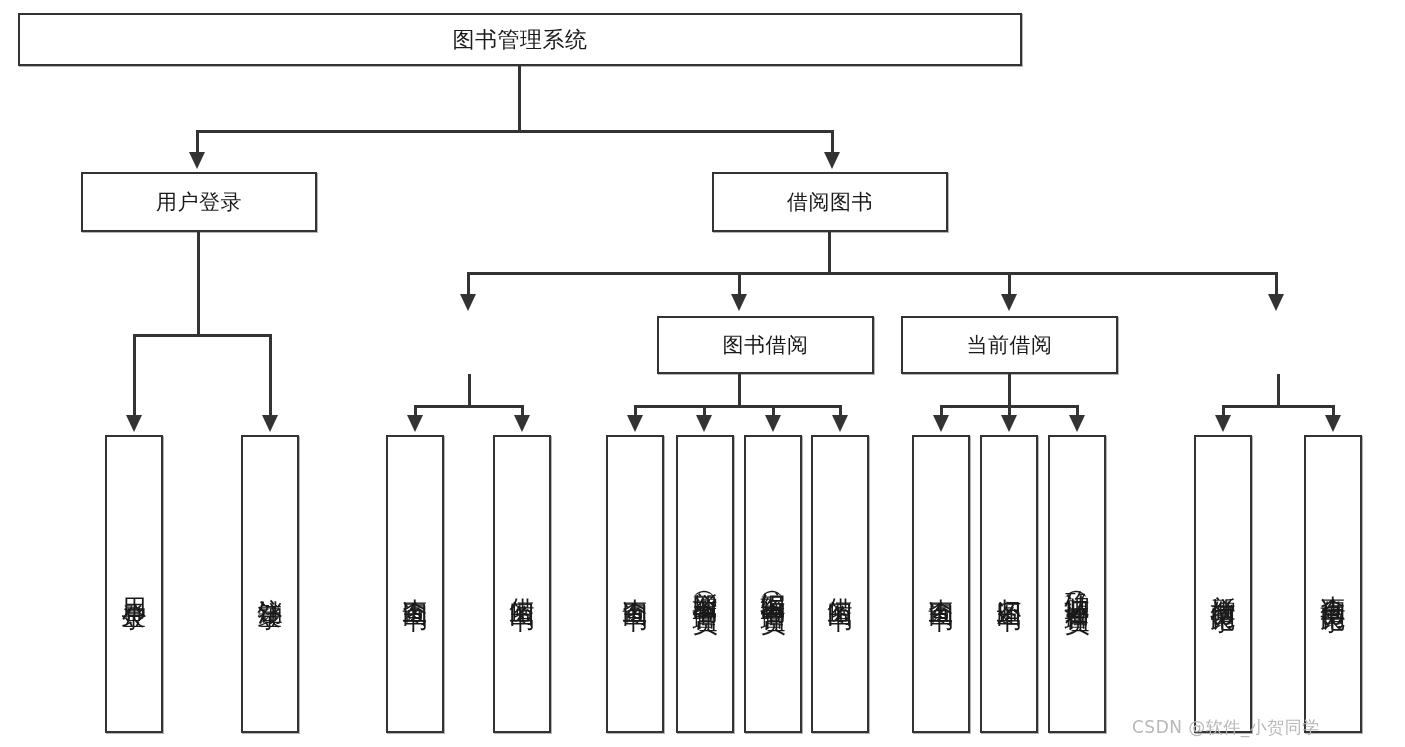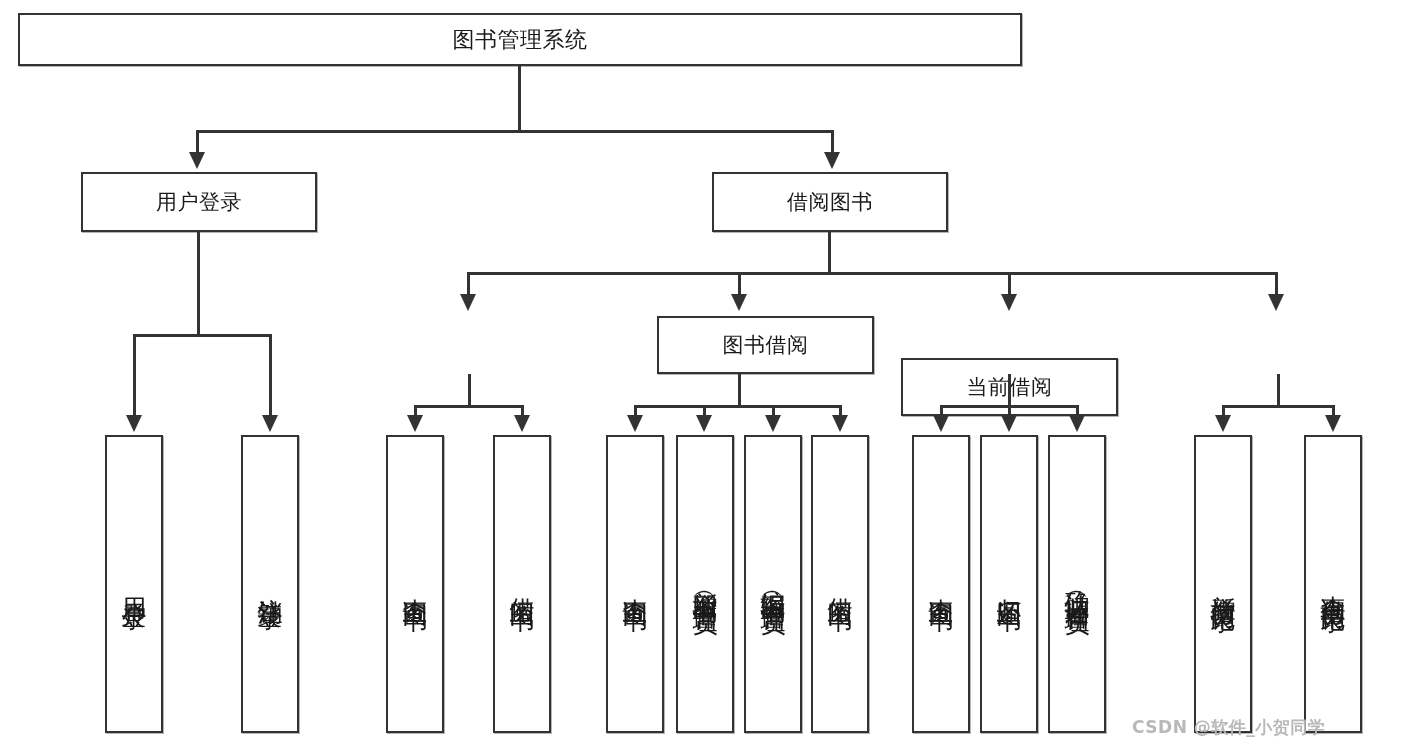--- a/index.html
+++ b/index.html
@@ -122,21 +122,21 @@
   <div class="edge vline" style="left:738px; top:272px; width:3px; height:24px;"></div>
   <div class="arrow" style="left:731px; top:294px;"></div>
   <div class="edge vline" style="left:1008px; top:272px; width:3px; height:24px;"></div>
   <div class="arrow" style="left:1001px; top:294px;"></div>
   <div class="edge vline" style="left:1275px; top:272px; width:3px; height:24px;"></div>
   <div class="arrow" style="left:1268px; top:294px;"></div>
 
   <div class="node h" style="left:657px; top:316px; width:217px; height:58px;">
     <span class="label">图书借阅</span>
   </div>
-  <div class="node h" style="left:901px; top:316px; width:217px; height:58px;margin-top:42px;">
+  <div class="node h" style="left:901px; top:316px; width:217px; height:58px;">
     <span class="label">当前借阅</span>
   </div>
 
   <div class="edge vline" style="left:468px; top:374px; width:3px; height:33px;"></div>
   <div class="edge hline" style="left:414px; top:405px; width:110px; height:3px;"></div>
   <div class="edge vline" style="left:414px; top:405px; width:3px; height:13px;"></div>
   <div class="arrow" style="left:407px; top:415px;"></div>
   <div class="edge vline" style="left:521px; top:405px; width:3px; height:13px;"></div>
   <div class="arrow" style="left:514px; top:415px;"></div>
 
@@ -204,15 +204,15 @@
     <span class="label">确认归还（管理员）</span>
   </div>
 
   <div class="node v" style="left:1194px; top:435px; width:58px; height:298px;">
     <span class="label">新增借阅记录</span>
   </div>
   <div class="node v" style="left:1304px; top:435px; width:58px; height:298px;">
     <span class="label">查询借阅记录</span>
   </div>
 
-  <div class="watermark" style="left:1132px; top:716px;font-weight:bold;">CSDN @软件_小贺同学</div>
+  <div class="watermark" style="left:1132px; top:716px;">CSDN @软件_小贺同学</div>
 
 </div>
 
 </body></html>

